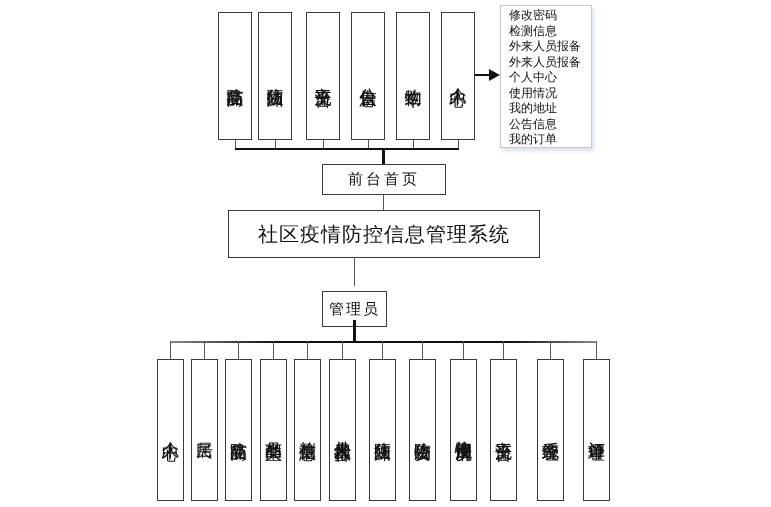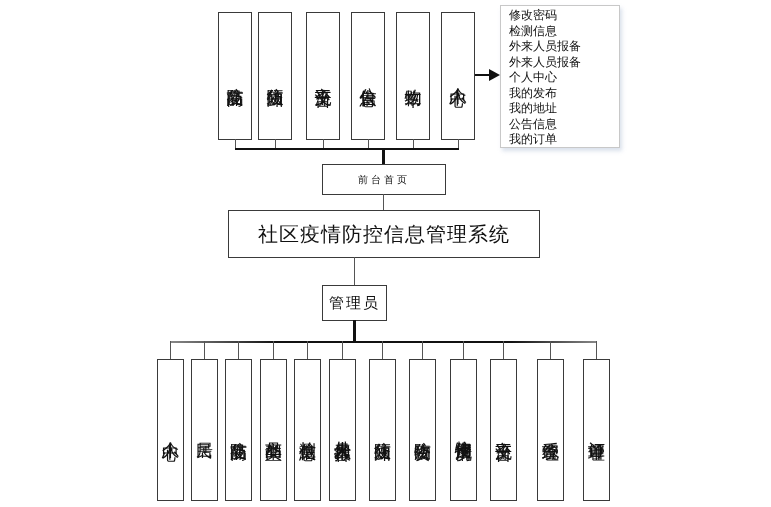--- a/index.html
+++ b/index.html
@@ -6,21 +6,21 @@
   body { width:771px; height:507px; position:relative; overflow:hidden;
          font-family:"DejaVu Sans","Liberation Sans",sans-serif; color:#111; }
   .vbox { position:absolute; box-sizing:border-box; border:1.5px solid #3a3a3a; background:#fff;
           display:flex; align-items:center; justify-content:center; }
   .vtext { writing-mode:vertical-rl; text-orientation:upright; font-family:"DejaVu Serif","Liberation Serif",serif;
            font-size:17px; letter-spacing:1px; line-height:1; }
   .hbox { position:absolute; box-sizing:border-box; border:1.5px solid #3a3a3a; background:#fff;
           display:flex; align-items:center; justify-content:center; }
   .line { position:absolute; background:#555; }
   .thick { background:#111; }
-  .popup { position:absolute; left:500px; top:5px; width:120px; height:143px; box-sizing:border-box;
+  .popup { position:absolute; left:500px; top:5px; width:92px; height:143px; box-sizing:border-box;
            border:1px solid #c8c8c8; background:#fff; box-shadow:2px 3px 4px rgba(150,170,200,0.35);
            padding:2px 0 0 8px; font-size:12px; line-height:15.5px; color:#111; }
   .popup div { white-space:nowrap; }
   .arrowhead { position:absolute; width:0; height:0; border-top:6px solid transparent; border-bottom:6px solid transparent;
                border-left:11px solid #111; }
 </style>
 </head>
 <body>
 
 <div class="vbox" style="left:218px;top:12px;width:34px;height:128px;">
@@ -53,37 +53,37 @@
 
 <div class="line thick" style="left:475px;top:74px;width:15px;height:2px;"></div>
 <div class="arrowhead" style="left:489px;top:69px;"></div>
 
 <div class="popup">
   <div>修改密码</div>
   <div>检测信息</div>
   <div>外来人员报备</div>
   <div>外来人员报备</div>
   <div>个人中心</div>
-  <div>我的发布</div>
+  <div>使用情况</div>
   <div>我的地址</div>
   <div>公告信息</div>
   <div>我的订单</div>
 </div>
 
-<div class="hbox" style="left:322px;top:164px;width:124px;height:31px;font-size:10px;letter-spacing:3px;">
+<div class="hbox" style="left:322px;top:164px;width:124px;height:31px;font-size:15px;letter-spacing:3px;">
   <span>前台首页</span>
 </div>
 <div class="line" style="left:383px;top:194px;width:1px;height:17px;"></div>
 
 <div class="hbox" style="left:228px;top:210px;width:312px;height:48px;font-size:20px;font-family:Liberation Mono, monospace;letter-spacing:1px;">
   <span>社区疫情防控信息管理系统</span>
 </div>
 <div class="line" style="left:354px;top:257px;width:1px;height:29px;"></div>
 
-<div class="hbox" style="left:322px;top:285px;width:65px;height:36px;font-size:15px;letter-spacing:2px;">
+<div class="hbox" style="left:322px;top:291px;width:65px;height:36px;font-size:15px;letter-spacing:2px;">
   <span>管理员</span>
 </div>
 <div class="line thick" style="left:353px;top:320px;width:3px;height:22px;"></div>
 
 <div class="line" style="left:170px;top:341px;width:427px;height:2px;background:linear-gradient(90deg,#888 0%,#111 25%,#111 80%,#888 100%);"></div>
 
 <div class="line" style="left:170px;top:341px;width:1px;height:19px;"></div>
 <div class="line" style="left:204px;top:341px;width:1px;height:19px;"></div>
 <div class="line" style="left:238px;top:341px;width:1px;height:19px;"></div>
 <div class="line" style="left:273px;top:341px;width:1px;height:19px;"></div>

